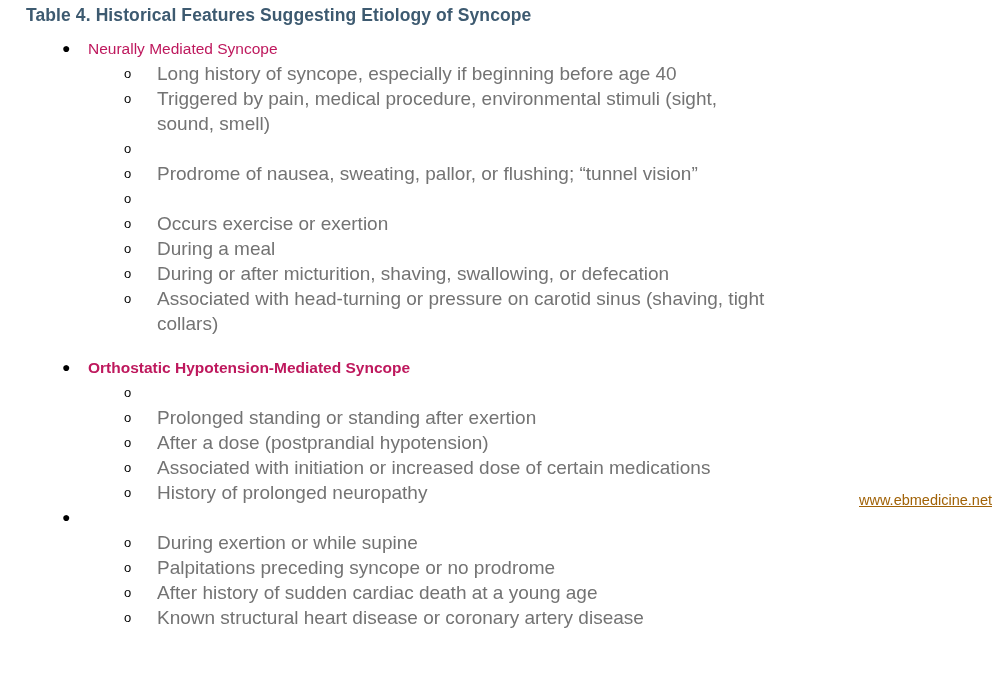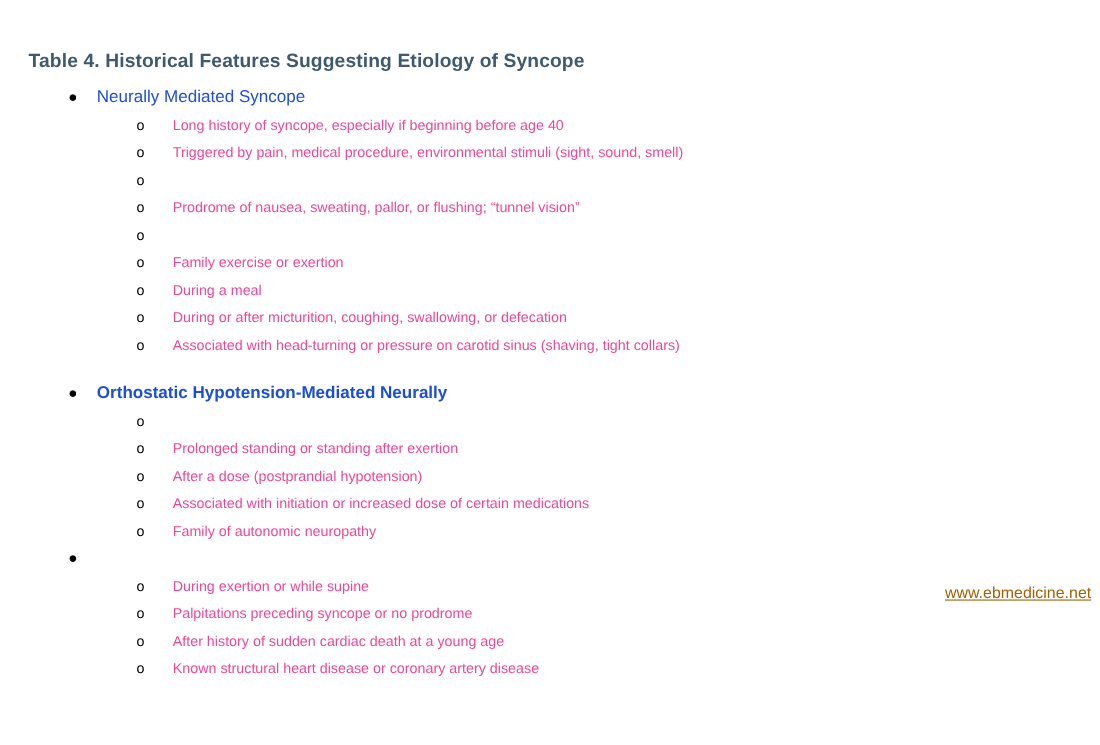--- a/index.html
+++ b/index.html
@@ -14,21 +14,20 @@
     font-family: "Liberation Sans", sans-serif;
     color: #000000;
     overflow: hidden;
   }
 
   .page {
     position: relative;
     width: 1000px;
     height: 518px;
     background: #ffffff;
-    margin-top: 40px;
   }
 
   .table-title {
     position: absolute;
     left: 26px;
     top: 5px;
     font-size: 17.5px;
     font-weight: bold;
     color: #3d5a70;
     letter-spacing: 0.1px;
@@ -59,21 +58,21 @@
     text-align: left;
     padding-left: 62px;
     box-sizing: content-box;
     font-size: 14px;
     line-height: 25px;
     color: #000;
   }
   .heading-text {
     font-size: 15.5px;
     line-height: 25px;
-    color: #1d4ed8;
+    color: #be185d;
     white-space: nowrap;
   }
   .heading-text.bold {
     font-weight: bold;
   }
   .heading-text.normal {
     font-weight: normal;
   }
 
   .sub-row {
@@ -84,23 +83,23 @@
   .sub-bullet {
     padding-left: 124px;
     width: 33px;
     box-sizing: content-box;
     font-size: 13px;
     line-height: 25px;
     color: #000;
     flex: 0 0 auto;
   }
   .sub-text {
-    font-size: 13px;
-    line-height: 25px;
-    color: #ec4899;
+    font-size: 19px;
+    line-height: 25px;
+    color: #737373;
     max-width: 620px;
   }
 
   .footer {
     position: absolute;
     right: 8px;
     bottom: 10px;
     font-size: 14.5px;
     color: #a16207;
     text-decoration: underline;
@@ -133,58 +132,58 @@
         </div>
         <div class="sub-row">
           <span class="sub-bullet">o</span>
           <span class="sub-text">Prodrome of nausea, sweating, pallor, or flushing; “tunnel vision”</span>
         </div>
         <div class="sub-row">
           <span class="sub-bullet">o</span>
         </div>
         <div class="sub-row">
           <span class="sub-bullet">o</span>
-          <span class="sub-text">Family exercise or exertion</span>
+          <span class="sub-text">Occurs exercise or exertion</span>
         </div>
         <div class="sub-row">
           <span class="sub-bullet">o</span>
           <span class="sub-text">During a meal</span>
         </div>
         <div class="sub-row">
           <span class="sub-bullet">o</span>
-          <span class="sub-text">During or after micturition, coughing, swallowing, or defecation</span>
+          <span class="sub-text">During or after micturition, shaving, swallowing, or defecation</span>
         </div>
         <div class="sub-row">
           <span class="sub-bullet">o</span>
           <span class="sub-text">Associated with head-turning or pressure on carotid sinus (shaving, tight collars)</span>
         </div>
       </div>
       <div class="group spaced">
         <div class="heading-row">
           <span class="heading-bullet">●</span>
-          <span class="heading-text bold">Orthostatic Hypotension-Mediated Neurally</span>
+          <span class="heading-text bold">Orthostatic Hypotension-Mediated Syncope</span>
         </div>
         <div class="sub-row">
           <span class="sub-bullet">o</span>
         </div>
         <div class="sub-row">
           <span class="sub-bullet">o</span>
           <span class="sub-text">Prolonged standing or standing after exertion</span>
         </div>
         <div class="sub-row">
           <span class="sub-bullet">o</span>
           <span class="sub-text">After a dose (postprandial hypotension)</span>
         </div>
         <div class="sub-row">
           <span class="sub-bullet">o</span>
           <span class="sub-text">Associated with initiation or increased dose of certain medications</span>
         </div>
         <div class="sub-row">
           <span class="sub-bullet">o</span>
-          <span class="sub-text">Family of autonomic neuropathy</span>
+          <span class="sub-text">History of prolonged neuropathy</span>
         </div>
       </div>
       <div class="group">
         <div class="heading-row">
           <span class="heading-bullet">●</span>
         </div>
         <div class="sub-row">
           <span class="sub-bullet">o</span>
           <span class="sub-text">During exertion or while supine</span>
         </div>

